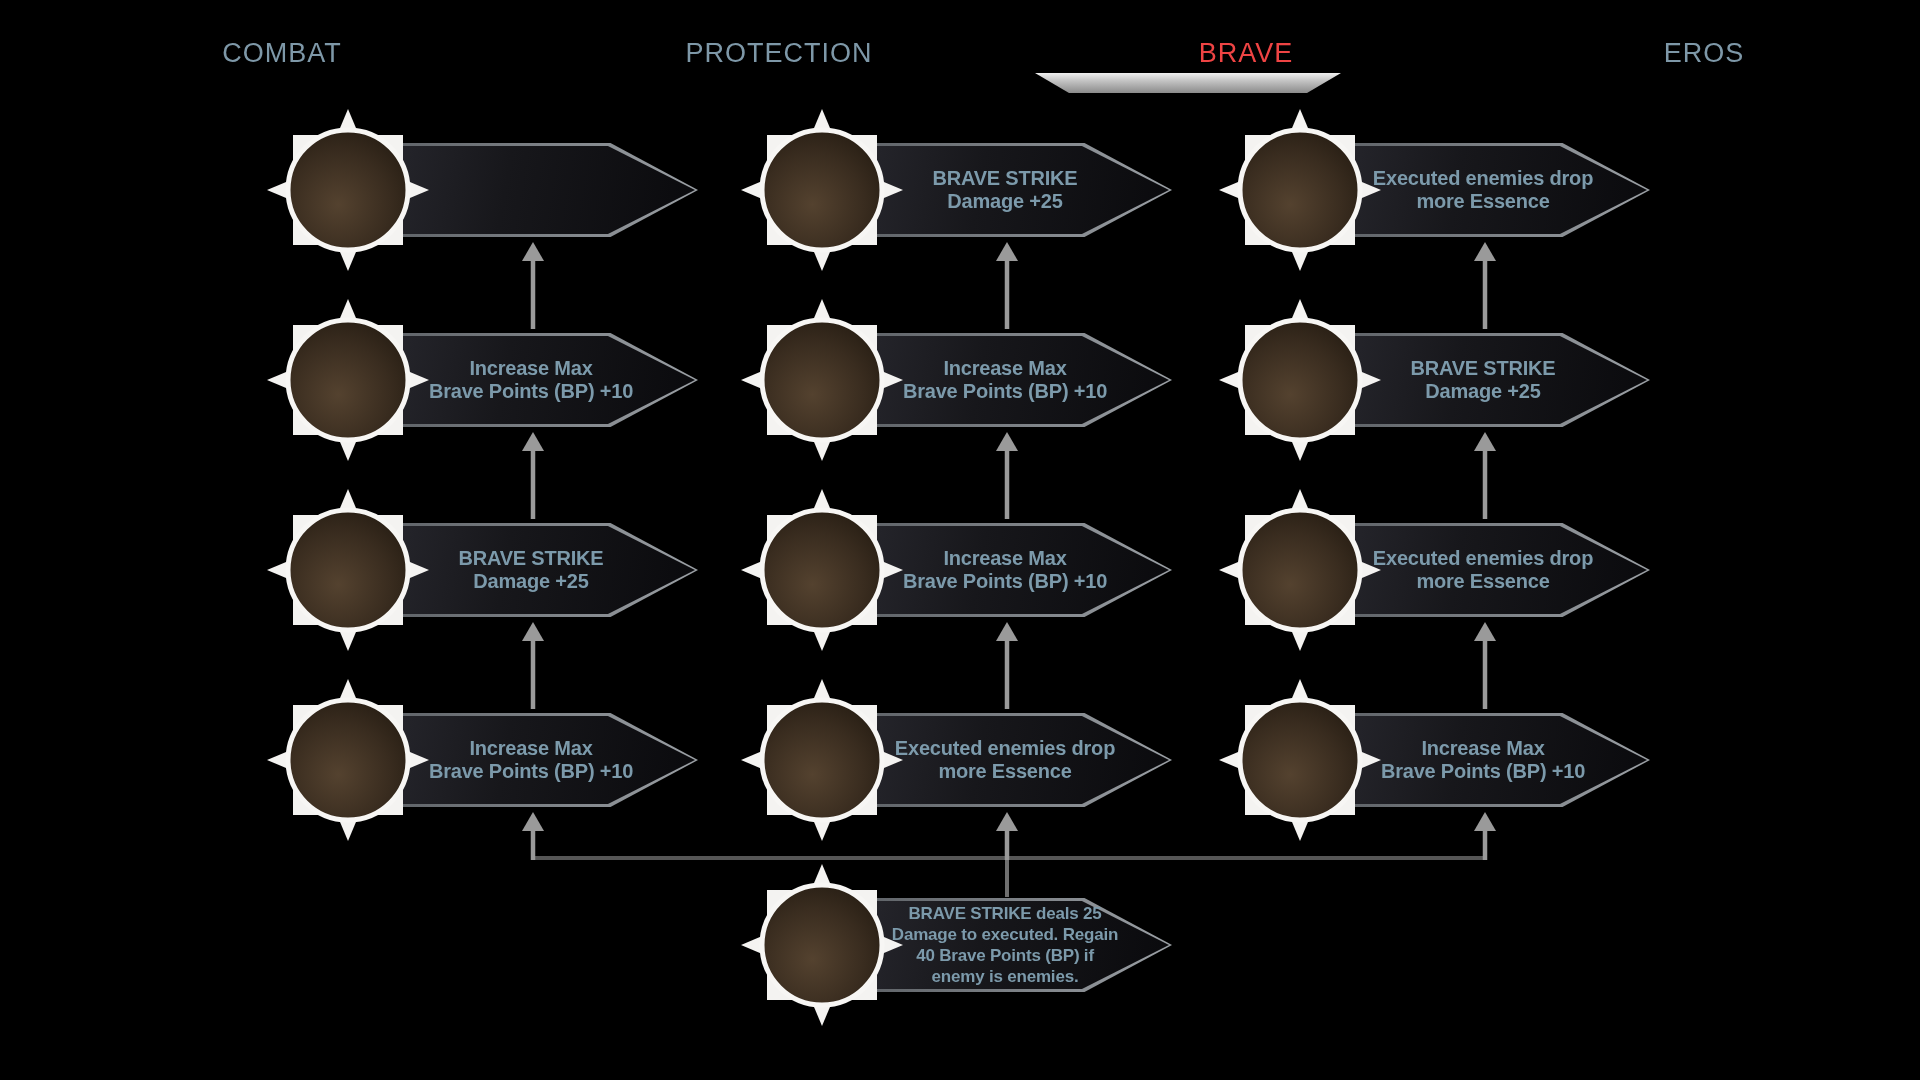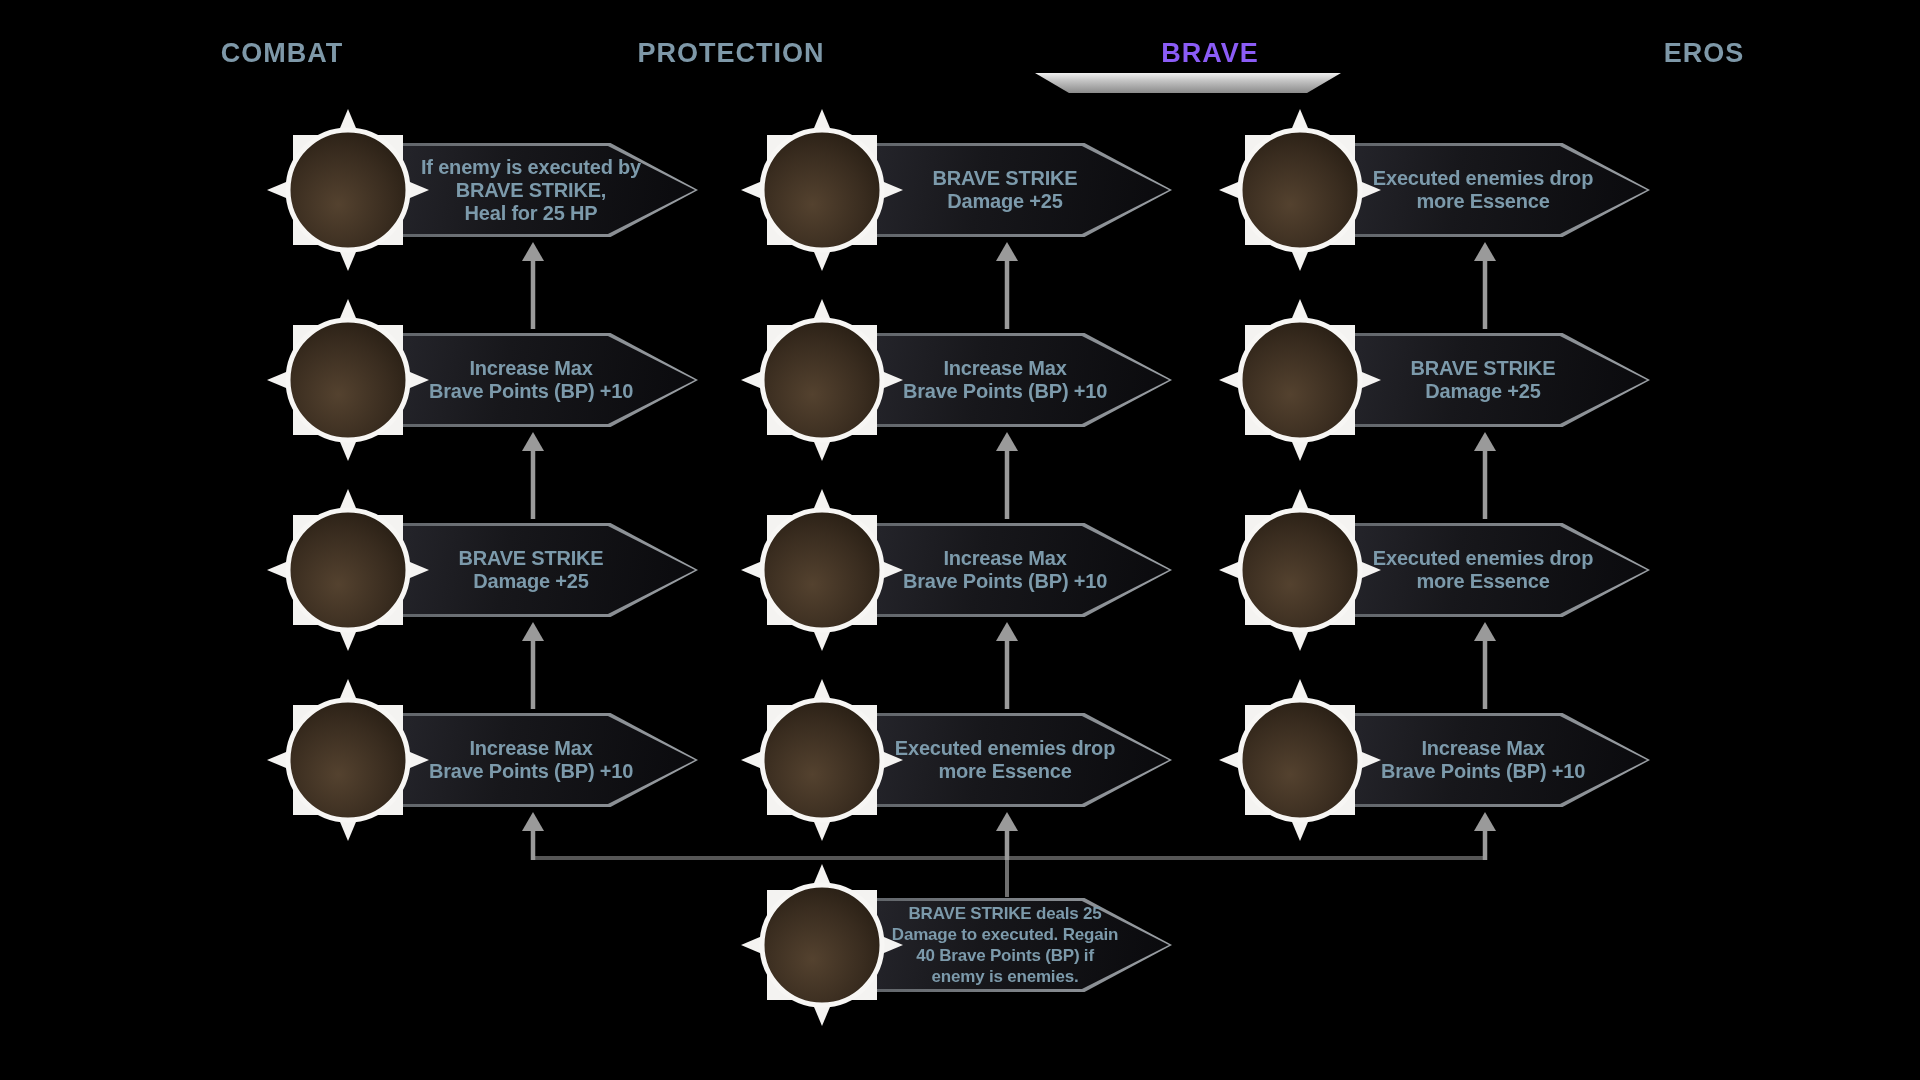--- a/index.html
+++ b/index.html
@@ -1,23 +1,23 @@
 <!DOCTYPE html>
 <html><head>
 <meta charset="utf-8">
 <style>
   html,body{margin:0;padding:0;background:#000;}
   body{font-family:"Liberation Sans",sans-serif;}
   #stage{position:relative;width:1920px;height:1080px;background:#000;overflow:hidden;}
 
   
   .tab{position:absolute;top:38px;transform:translateX(-50%);
-       font-weight:bold;font-size:27px;letter-spacing:1px;color:#7e98a8;
+       font-weight:normal;font-size:27px;letter-spacing:1px;color:#7e98a8;
        white-space:nowrap;text-align:right;}
-  .tab.active{color:#8b5cf6;}
+  .tab.active{color:#ef4444;margin-left:36px;}
   #tab-underline{position:absolute;left:1035px;top:73px;width:306px;height:20px;
        clip-path:polygon(0 0,100% 0,calc(100% - 34px) 100%,34px 100%);
        background:linear-gradient(#f0f0f0,#c2c2c2 40%,#8b8b8b);}
 
   
   .banner{position:absolute;width:350px;height:94px;
        clip-path:polygon(0 0,75% 0,100% 50%,75% 100%,0 100%);
        background:linear-gradient(90deg,#565a5f,#9ba0a5);}
   .banner-inner{position:absolute;inset:3px;
        clip-path:polygon(0 0,74.7% 0,100% 50%,74.7% 100%,0 100%);
@@ -29,21 +29,21 @@
   .icon{position:absolute;pointer-events:none;}
   #connectors{position:absolute;left:0;top:0;pointer-events:none;}
   .node-hit{position:absolute;width:170px;height:170px;border-radius:50%;}
 </style>
 </head>
 <body>
 
 <div id="stage">
 
   <span class="tab" style="left:282px">COMBAT</span>
-  <span class="tab" style="left:731px">PROTECTION</span>
+  <span class="tab" style="left:779px">PROTECTION</span>
   <span class="tab active" style="left:1210px">BRAVE</span>
   <span class="tab" style="left:1704px">EROS</span>
   <div id="tab-underline"></div>
 
   <svg width="0" height="0" style="position:absolute" aria-hidden="true">
     <defs>
       <radialGradient id="iconGrad" cx="42%" cy="62%" r="78%">
         <stop offset="0%" stop-color="#54422f"></stop>
         <stop offset="55%" stop-color="#392c1f"></stop>
         <stop offset="100%" stop-color="#20180f"></stop>
@@ -76,25 +76,20 @@
       <polygon points="522,831 544,831 533,812" fill="#9a9a9a"></polygon>
       <line x1="1485" y1="860" x2="1485" y2="828" stroke="#9a9a9a" stroke-width="4.5"></line>
       <polygon points="1474,831 1496,831 1485,812" fill="#9a9a9a"></polygon>
       <line x1="1007" y1="860" x2="1007" y2="828" stroke="#9a9a9a" stroke-width="4.5"></line>
       <polygon points="996,831 1018,831 1007,812" fill="#9a9a9a"></polygon>
     </svg>
 
   <div id="tree">
       <div class="banner" style="left: 348px; top: 143px;">
         <div class="banner-inner"></div>
-        <div class="banner-text">
-          <div>If enemy is executed by</div>
-          <div>BRAVE STRIKE,</div>
-          <div>Heal for 25 HP</div>
-        </div>
       </div>
       <svg class="icon" width="170" height="170" viewBox="-85 -85 170 170" style="left: 263px; top: 105px;">
         <g fill="#f4f3f1">
           <rect x="-55" y="-55" width="110" height="110"></rect>
           <polygon points="-13,-50 0,-81 13,-50"></polygon>
           <polygon points="50,-13 81,0 50,13"></polygon>
           <polygon points="-13,50 0,81 13,50"></polygon>
           <polygon points="-50,-13 -81,0 -50,13"></polygon>
         </g>
         <circle r="60" fill="url(#iconGrad)" stroke="#f7f6f4" stroke-width="5"></circle>

